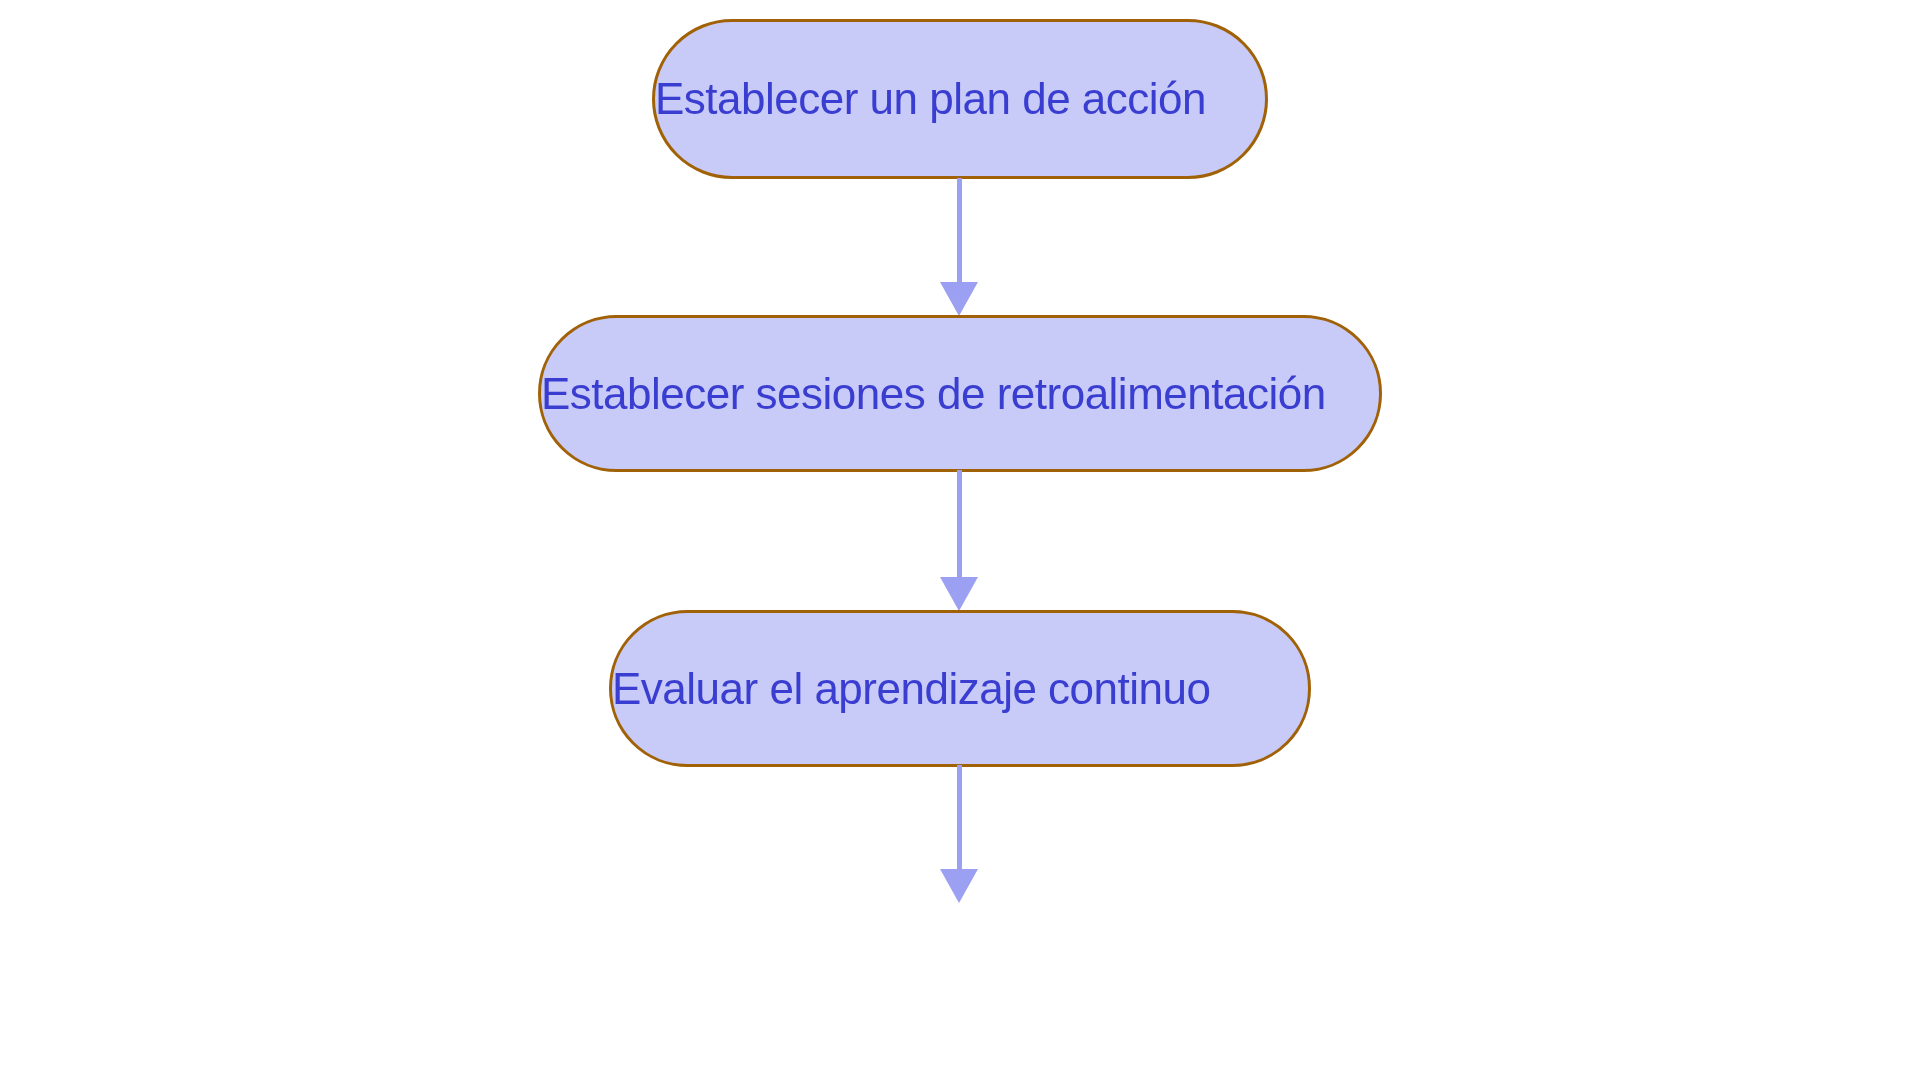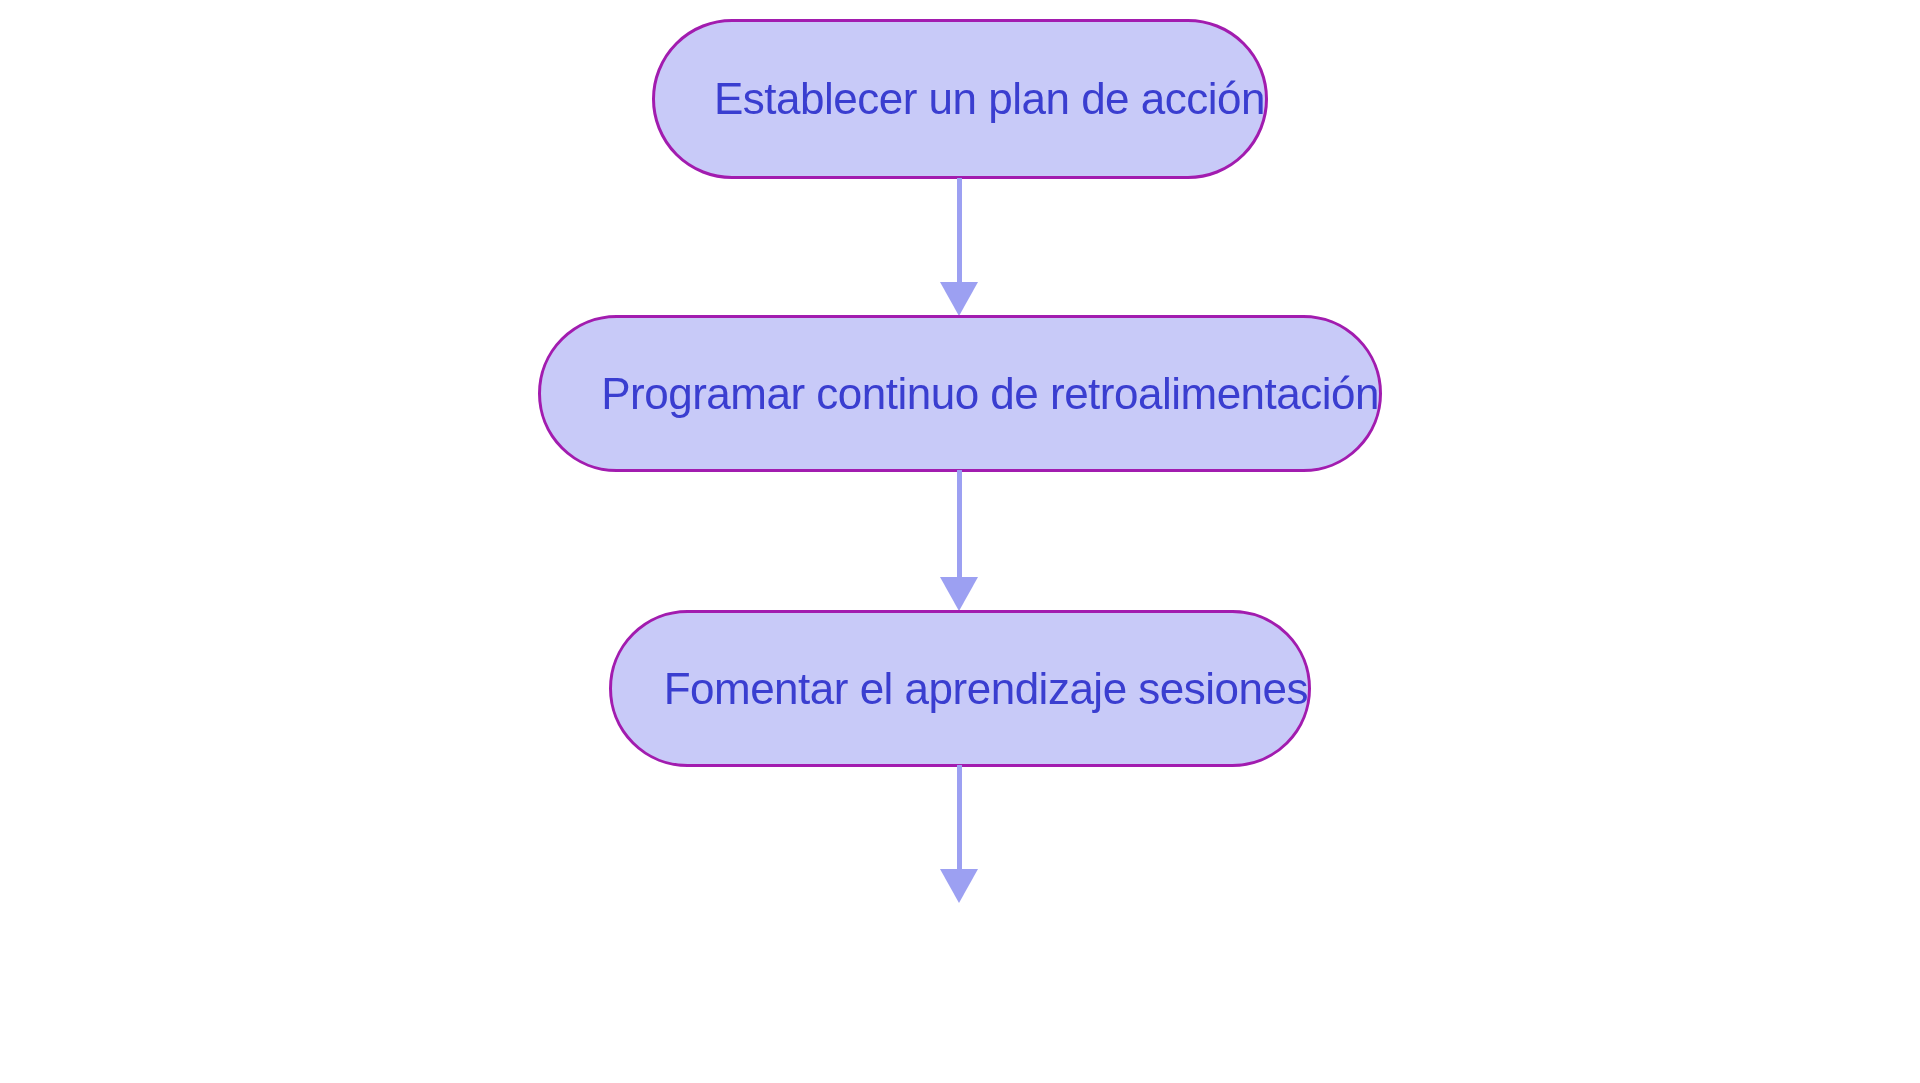--- a/index.html
+++ b/index.html
@@ -12,25 +12,25 @@
     position: relative;
     width: 1920px;
     height: 1083px;
     background: #ffffff;
     overflow: hidden;
   }
   .node {
     position: absolute;
     box-sizing: border-box;
     background: #c8caf8;
-    border: 3px solid #a21caf;
+    border: 3px solid #a16207;
     border-radius: 90px;
     display: flex;
     align-items: center;
-    justify-content: flex-end;
+    justify-content: flex-start;
     color: #3a3ed0;
     font-size: 44px;
     letter-spacing: -0.5px;
     white-space: nowrap;
     text-align: center;
   }
   .node-1 { left: 652px; top: 19px;  width: 616px; height: 160px; }
   .node-2 { left: 538px; top: 315px; width: 844px; height: 157px; }
   .node-3 { left: 609px; top: 610px; width: 702px; height: 157px; }
   .node-4 { left: 738px; top: 902px; width: 445px; height: 155px; }
@@ -64,27 +64,27 @@
 <div class="canvas">
 
   <div class="node node-1">
     <span>Establecer un plan de acción</span>
   </div>
 
   <div class="arrow-line a1"></div>
   <div class="arrow-head a1"></div>
 
   <div class="node node-2">
-    <span>Programar continuo de retroalimentación</span>
+    <span>Establecer sesiones de retroalimentación</span>
   </div>
 
   <div class="arrow-line a2"></div>
   <div class="arrow-head a2"></div>
 
   <div class="node node-3">
-    <span>Fomentar el aprendizaje sesiones</span>
+    <span>Evaluar el aprendizaje continuo</span>
   </div>
 
   <div class="arrow-line a3"></div>
   <div class="arrow-head a3"></div>
 
 
 </div>
 
 </body></html>

